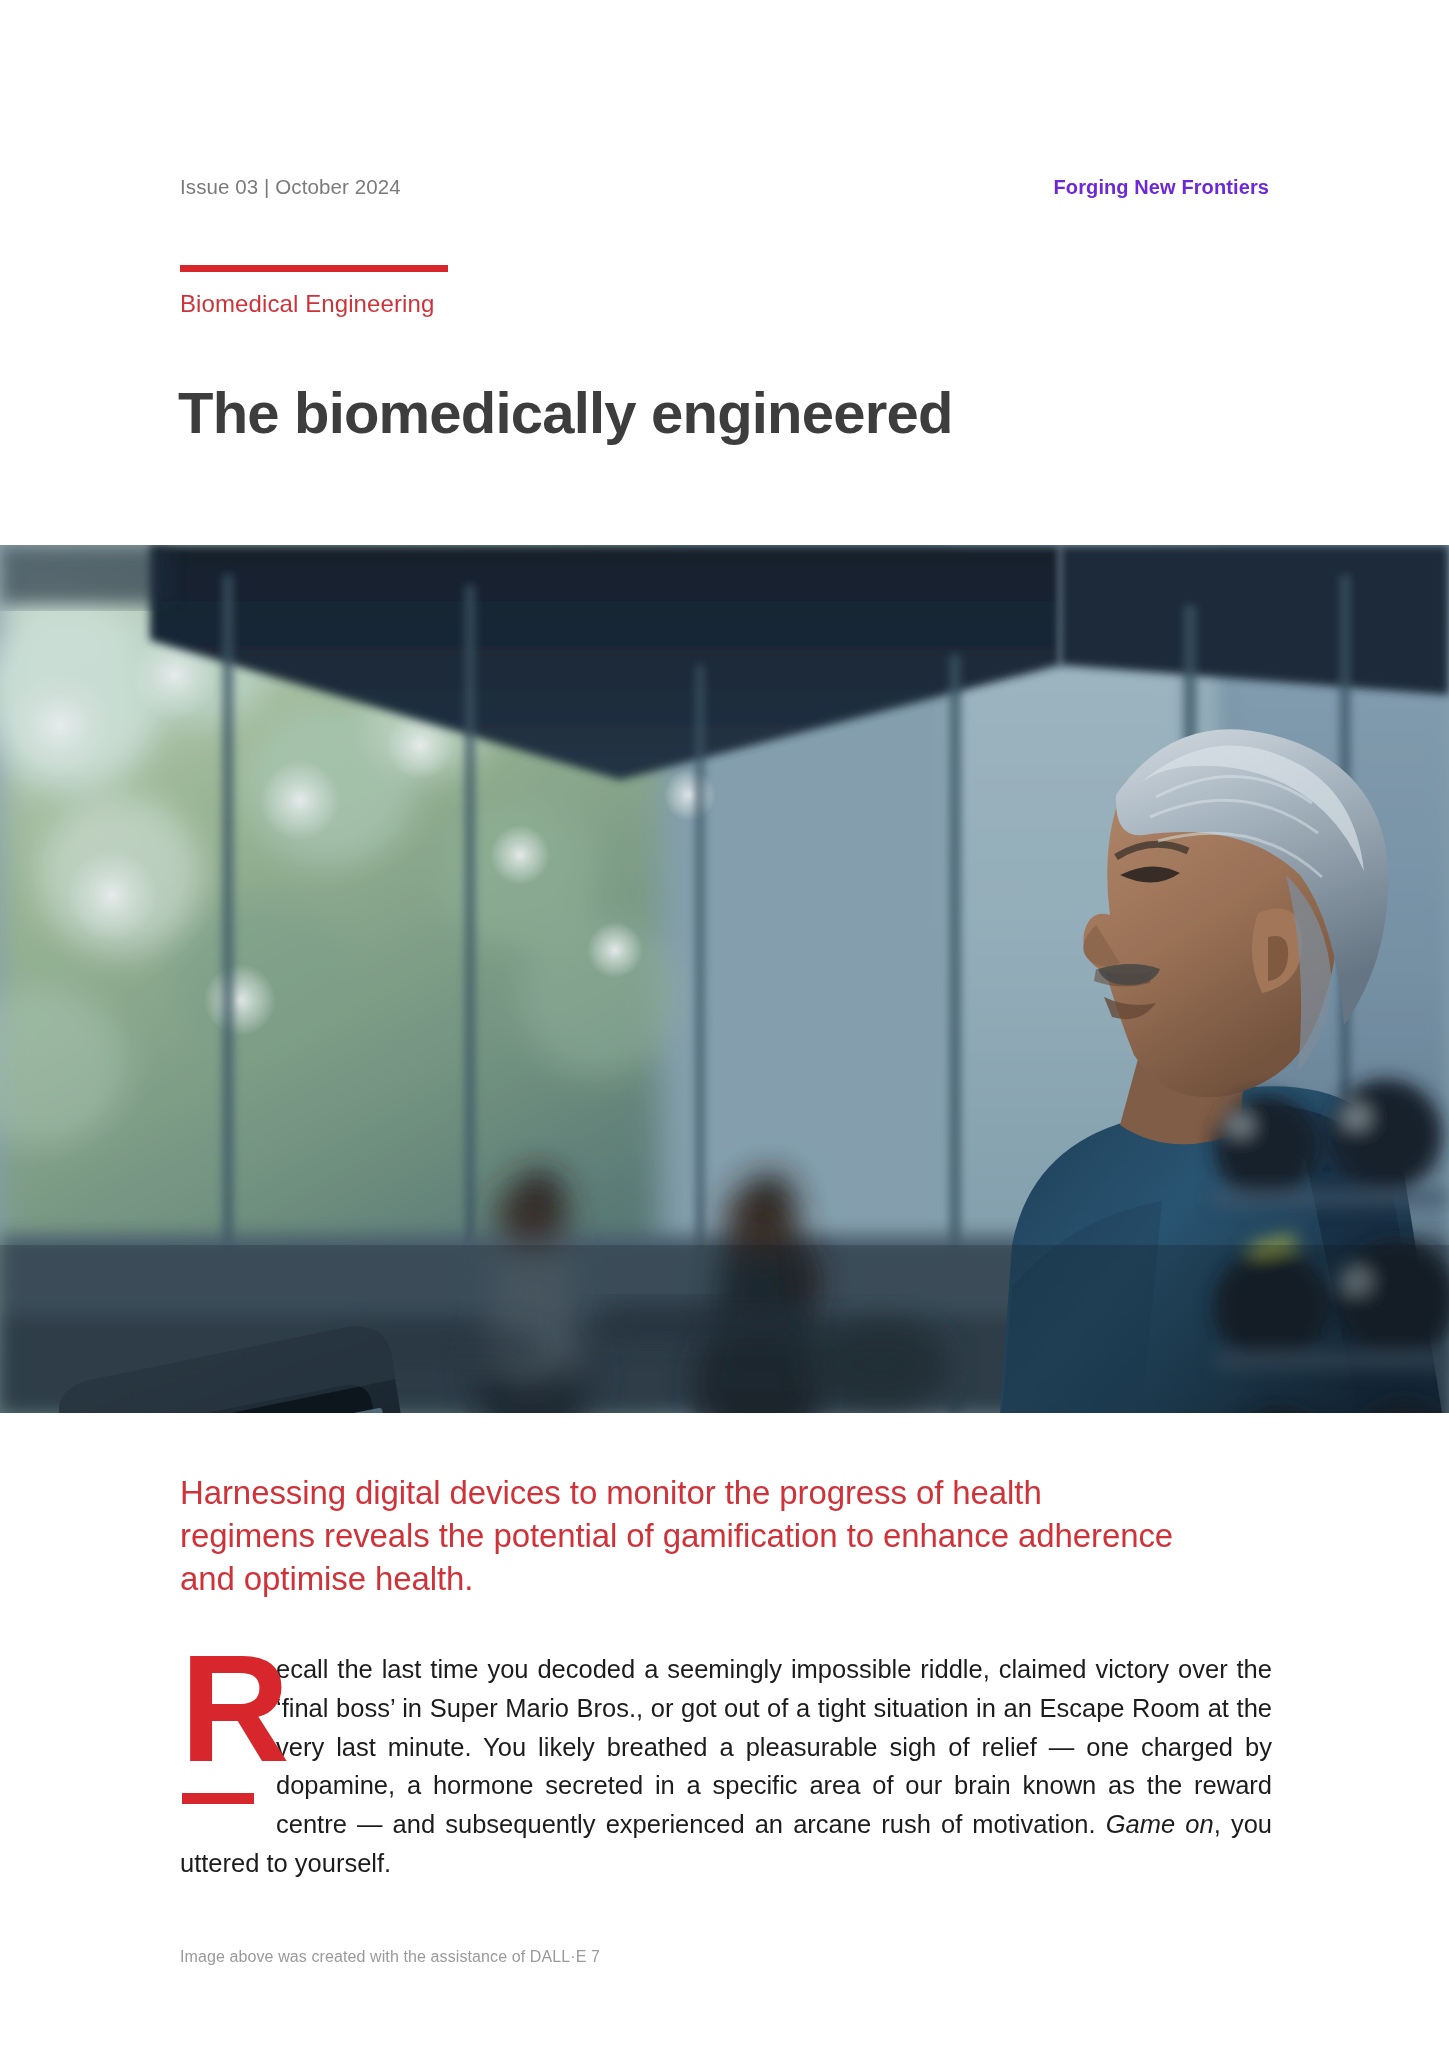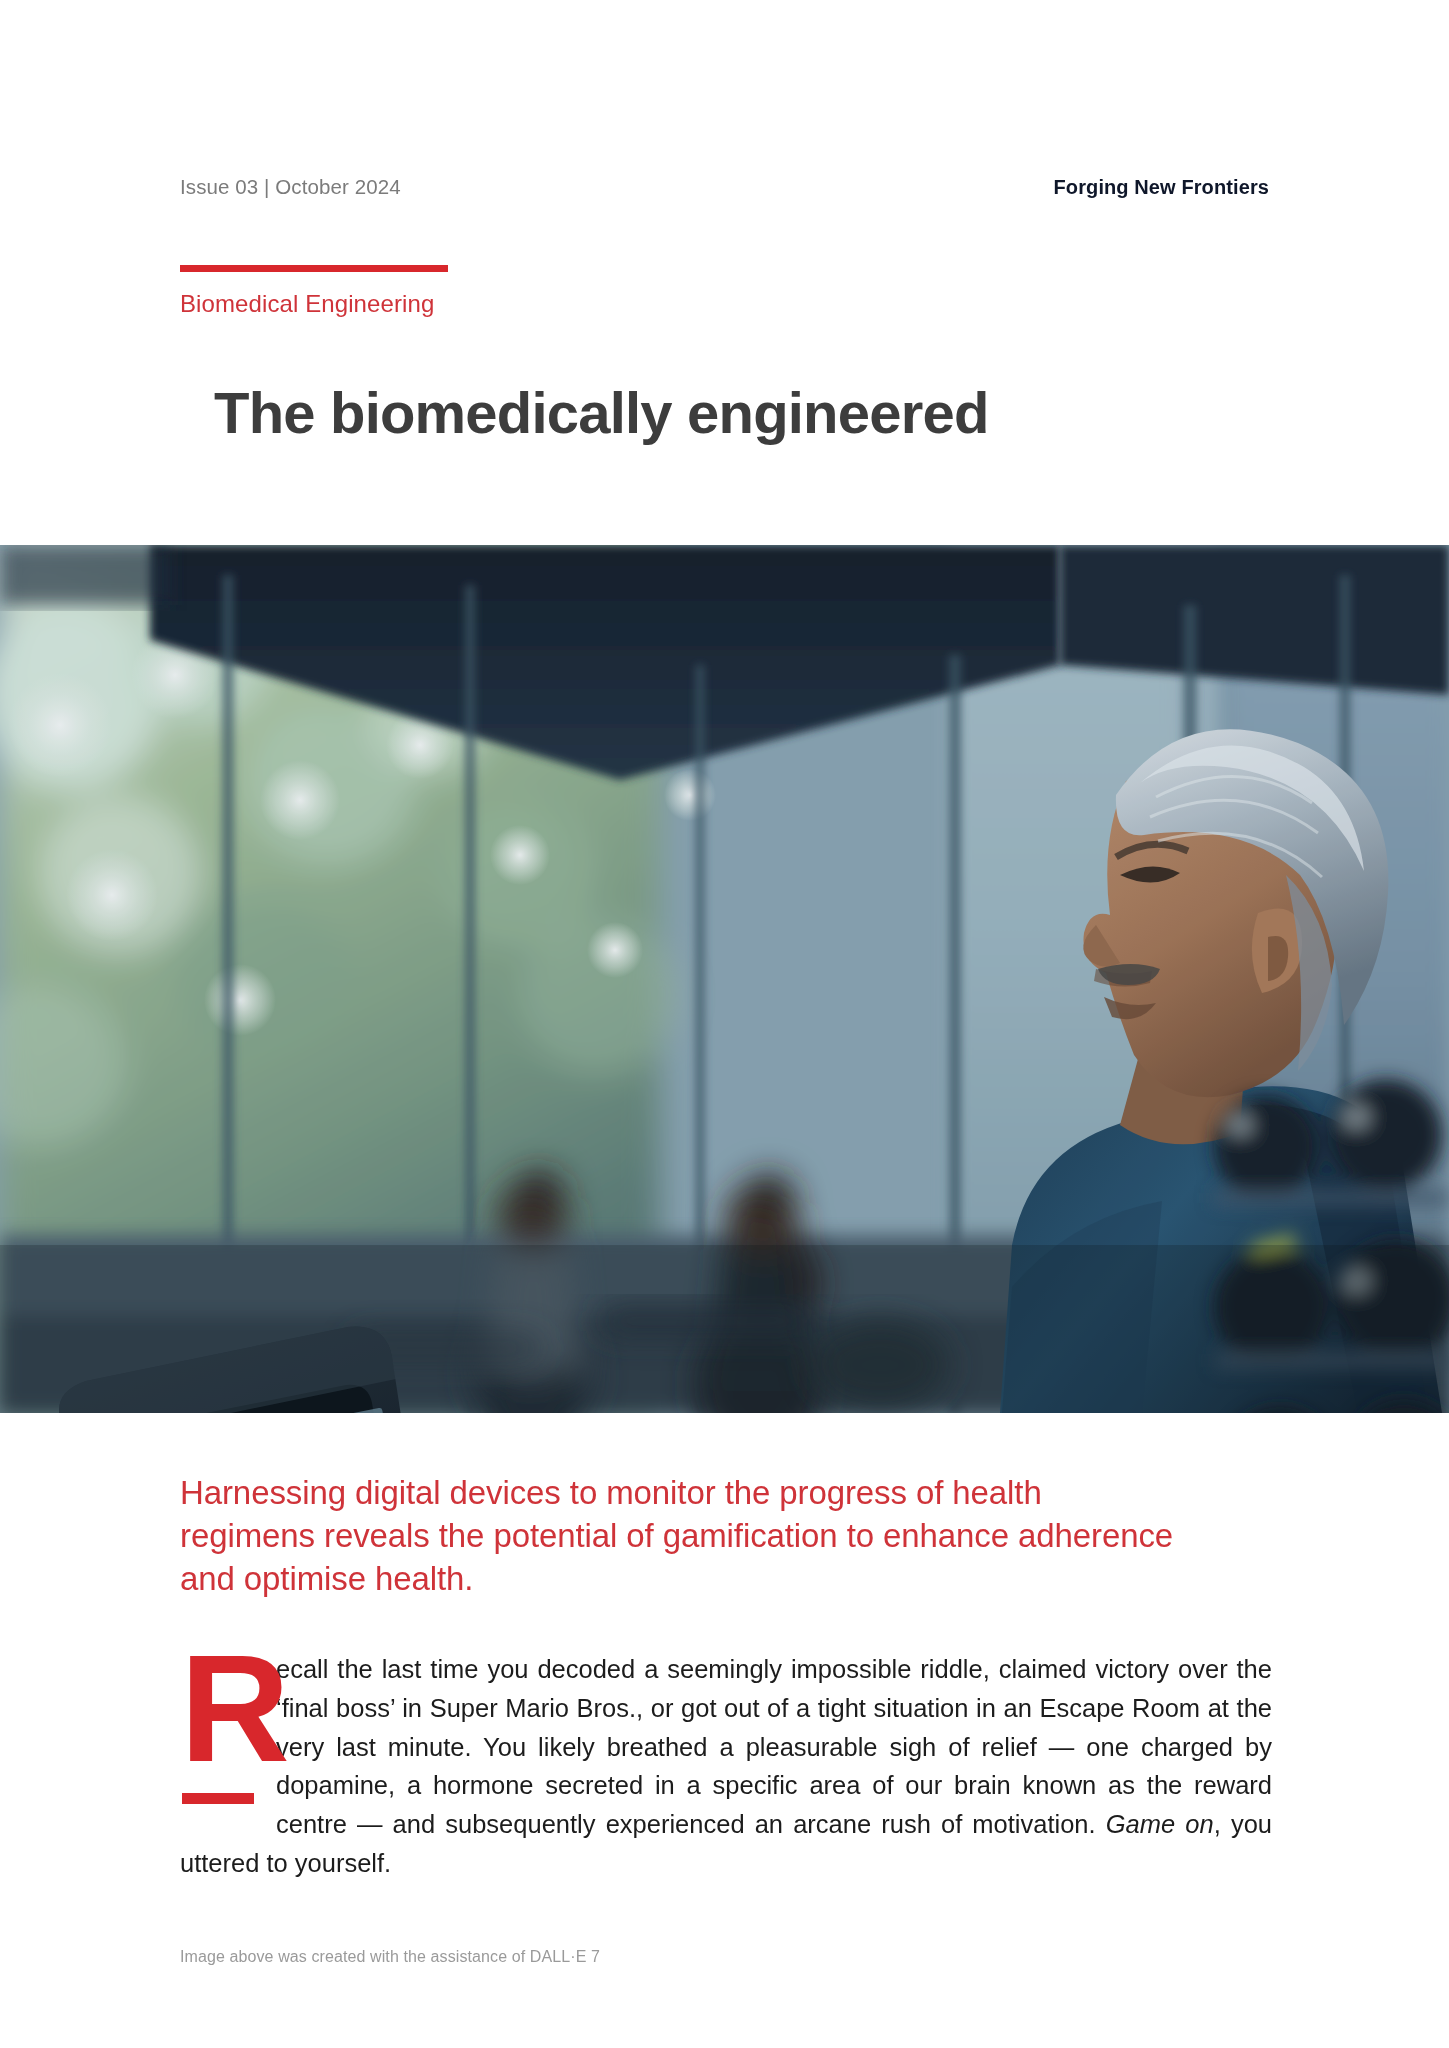--- a/index.html
+++ b/index.html
@@ -32,21 +32,21 @@
     justify-content: space-between;
     align-items: baseline;
   }
   .runhead-left {
     font-size: 20.5px;
     color: #7b7b7b;
     letter-spacing: 0.1px;
   }
   .runhead-right {
     font-size: 20px;
-    color: #0f172a;
+    color: #6d28d9;
     font-weight: bold;
     letter-spacing: 0.1px;
   }
 
   
   .rule {
     position: absolute;
     left: 180px;
     top: 265px;
     width: 268px;
@@ -67,21 +67,20 @@
   .headline {
     position: absolute;
     left: 178px;
     top: 340px;
     width: 1000px;
     font-size: 58px;
     line-height: 1.18;
     font-weight: bold;
     color: #3d3d3d;
     letter-spacing: -0.8px;
-    margin-left: 36px;
   }
 
   
   .hero {
     position: absolute;
     left: 0;
     top: 545px;
     width: 1449px;
     height: 868px;
     overflow: hidden;

